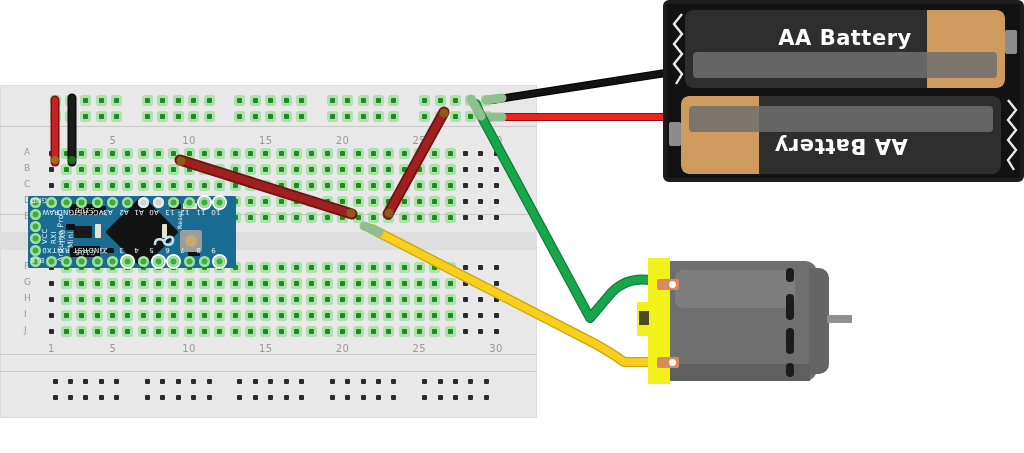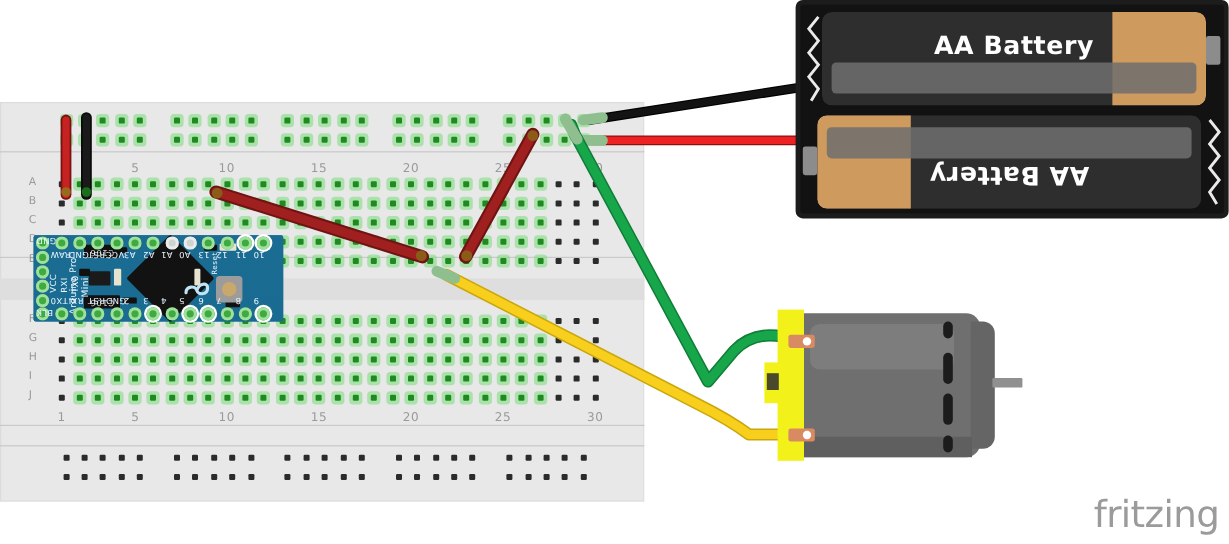--- a/index.html
+++ b/index.html
@@ -722,14 +722,13 @@
     <div class="m-vent" style="left:149px;top:70px;height:26px;"></div>
     <div class="m-vent" style="left:149px;top:105px;height:14px;"></div>
     <div class="m-shaft"></div>
     <div class="m-cap"></div>
     <div class="m-tabv"></div>
     <div class="m-shaftblk"></div>
     <div class="m-term" style="left:20px;top:21px;"></div>
     <div class="m-term" style="left:20px;top:99px;"></div>
   </div>
 
-  <div class="abs" id="logo">fritzing</div>
 </div>
 
 </body></html>

